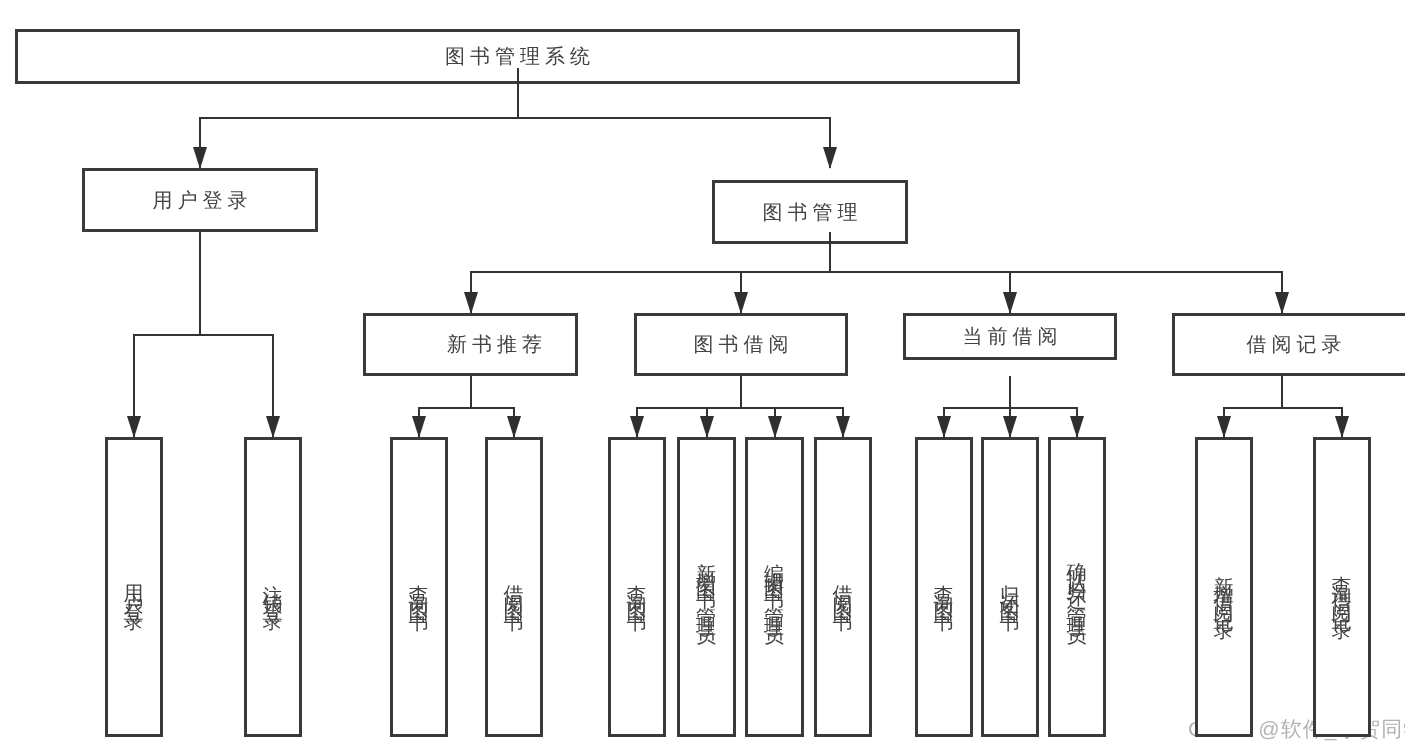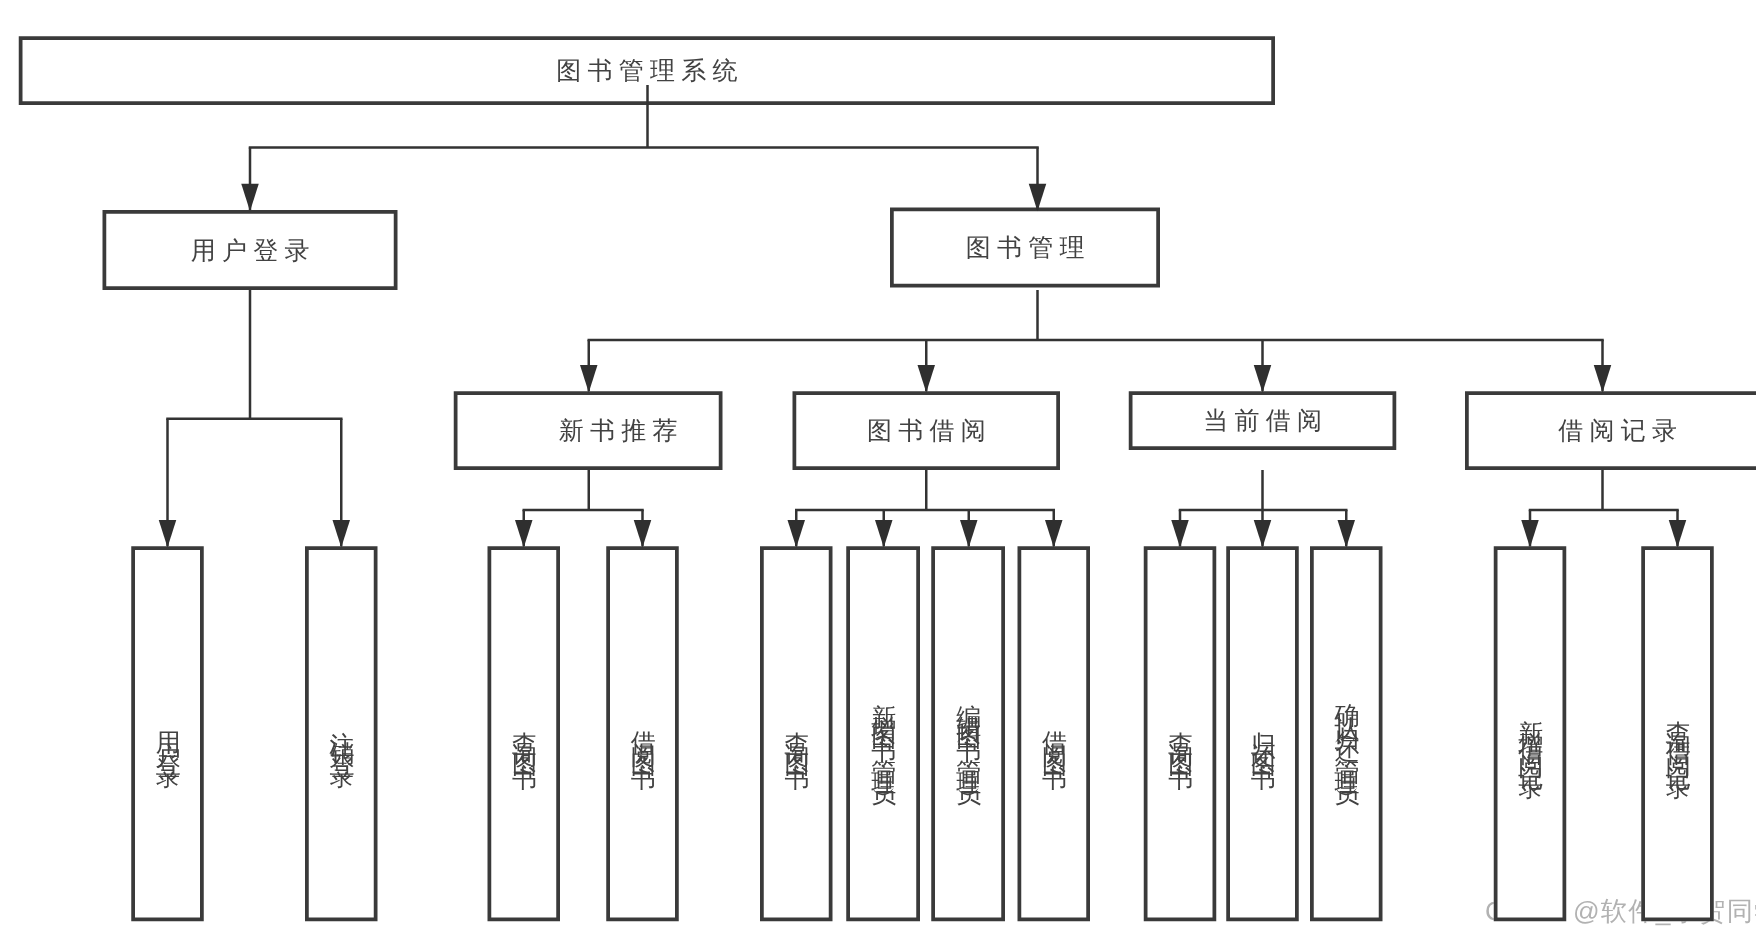--- a/index.html
+++ b/index.html
@@ -64,21 +64,21 @@
 <body>
 
 <div id="stage">
   <div class="watermark">CSDN @软件_小贺同学</div>
 <div class="node horizontal" style="left: 15px; top: 29px; width: 1005px; height: 55px;">
       <span class="node-label">图书管理系统</span>
     </div>
     <div class="node horizontal" style="left: 82px; top: 168px; width: 236px; height: 64px;">
       <span class="node-label">用户登录</span>
     </div>
-    <div class="node horizontal" style="left: 712px; top: 166px; width: 216px; height: 64px;">
+    <div class="node horizontal" style="left: 712px; top: 180px; width: 196px; height: 64px;">
       <span class="node-label">图书管理</span>
     </div>
     <div class="node horizontal" style="left: 363px; top: 313px; width: 215px; height: 63px; padding-left: 48px;">
       <span class="node-label">新书推荐</span>
     </div>
     <div class="node horizontal" style="left: 634px; top: 313px; width: 214px; height: 63px;">
       <span class="node-label">图书借阅</span>
     </div>
     <div class="node horizontal" style="left: 903px; top: 313px; width: 214px; height: 47px;">
       <span class="node-label">当前借阅</span>

